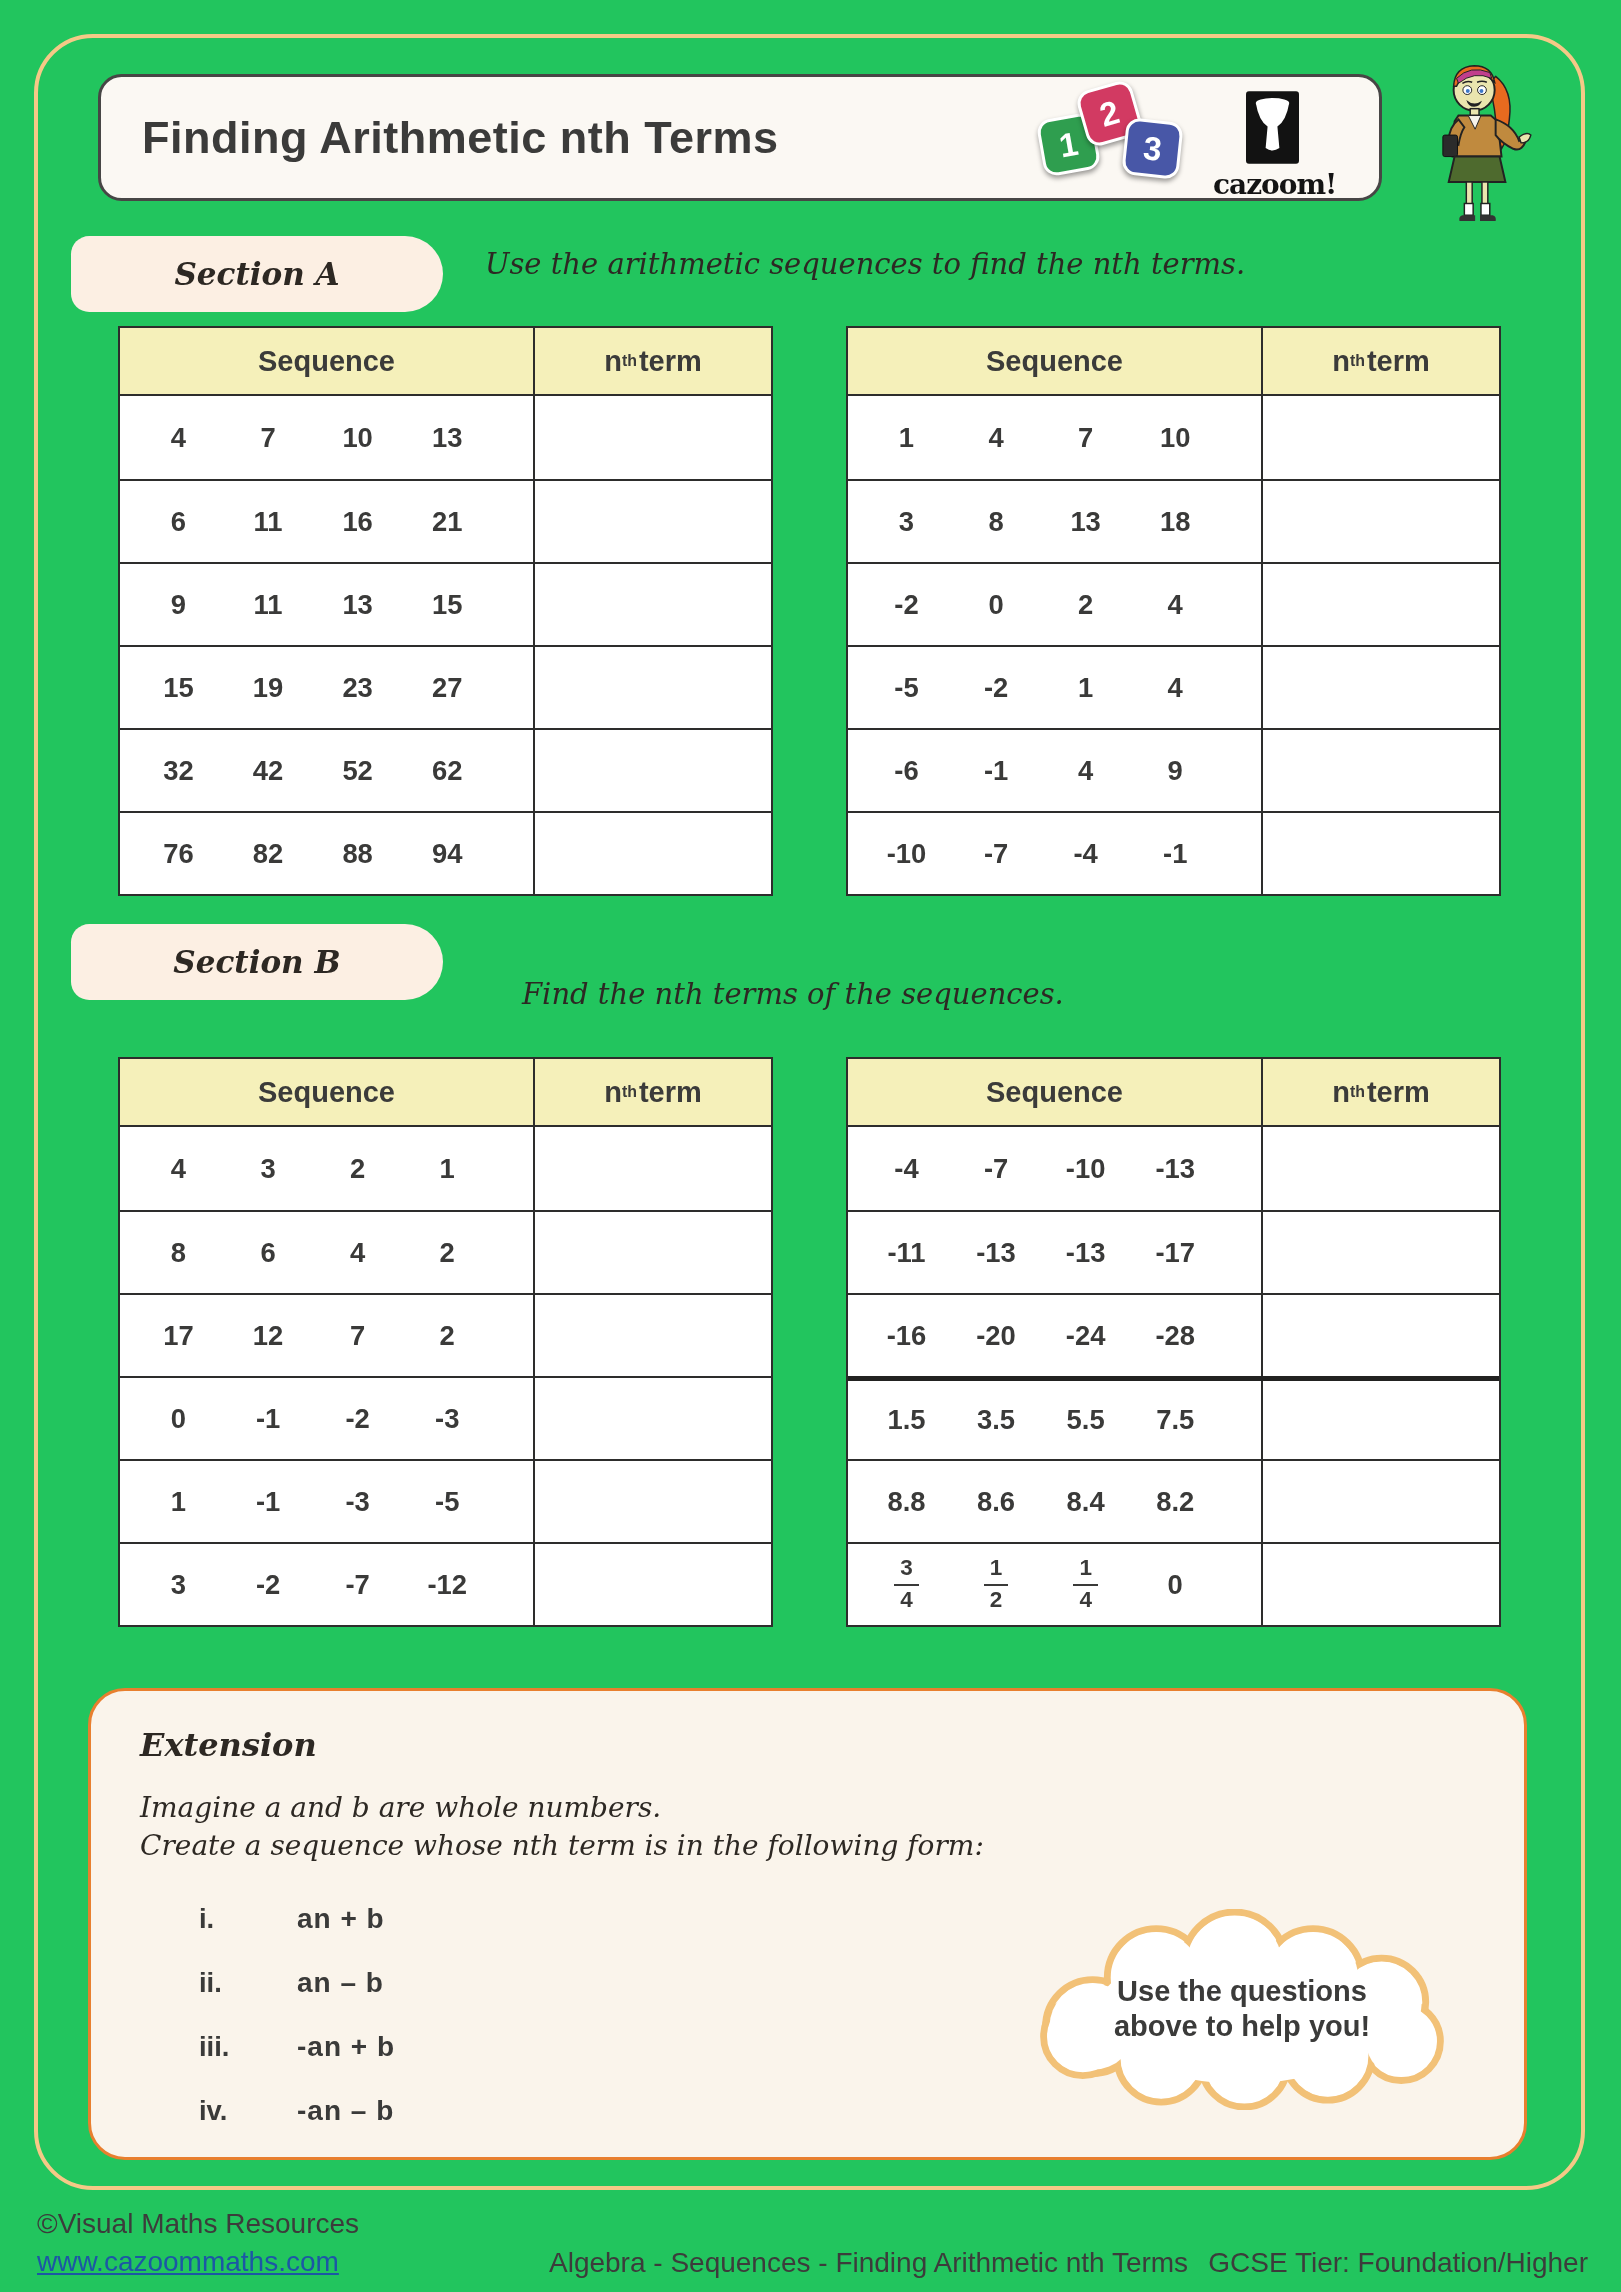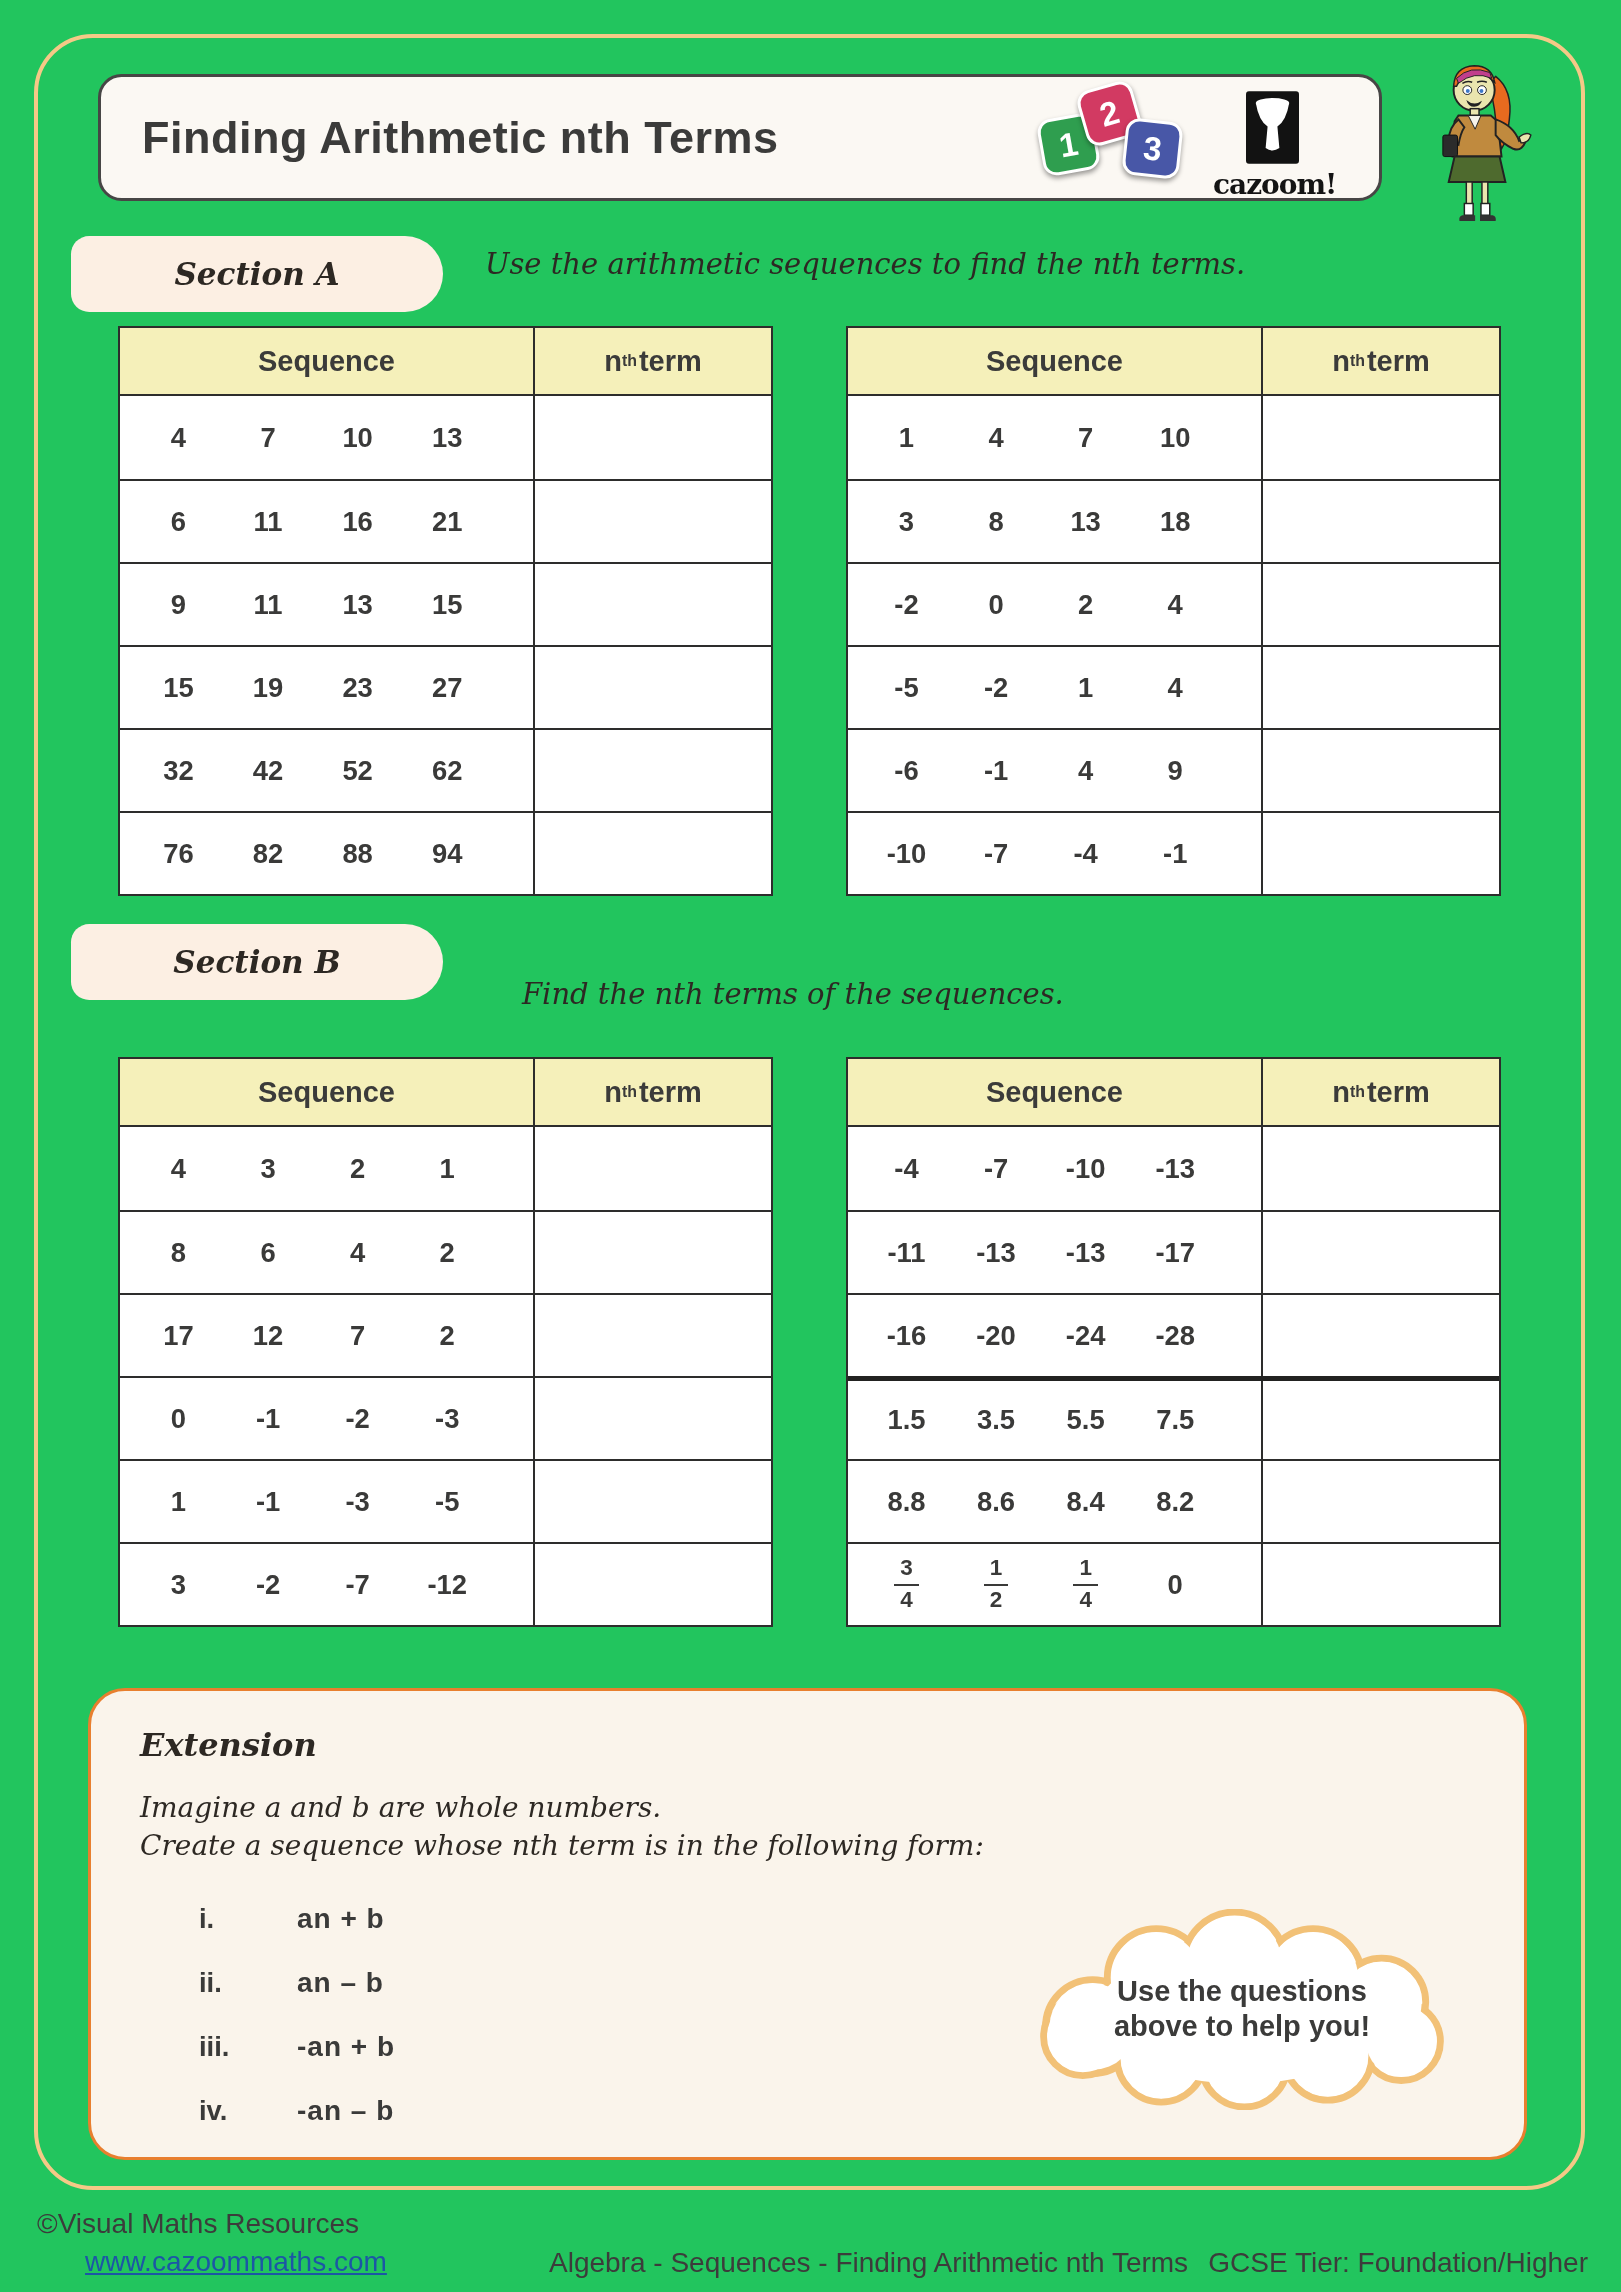--- a/index.html
+++ b/index.html
@@ -92,21 +92,21 @@
   .ext-item { display:flex; align-items:center; height:64px; }
   .ext-numeral { width:98px; font-size:27.4px; font-weight:bold; color:#3A3A39; }
   .ext-formula { font-size:28px; font-weight:bold; color:#3A3A39; letter-spacing:1px; }
   .cloud-wrap { position:absolute; left:933px; top:218px; width:436px; height:201px; }
   .cloud-text {
     position:absolute; left:0; top:65px; width:100%; text-align:center;
     font-size:29px; font-weight:bold; color:#3B3B3A; line-height:35px;
   }
   
   .footer-left { position:absolute; left:37px; top:2208px; font-size:28px; color:#3C3C3B; }
-  .footer-link { display:inline-block; margin-top:5.9px; color:#1C57A5; text-decoration:underline; font-size:28px;margin-left:48px; }
+  .footer-link { display:inline-block; margin-top:5.9px; color:#1C57A5; text-decoration:underline; font-size:28px; }
   .footer-center { position:absolute; left:549px; top:2247px; font-size:28px; color:#3C3C3B; }
   .footer-right { position:absolute; right:33px; top:2247px; font-size:28px; color:#3C3C3B; }
 </style>
 </head>
 <body>
 
 <div class="page">
 
   <div class="outer-frame"></div>
 

